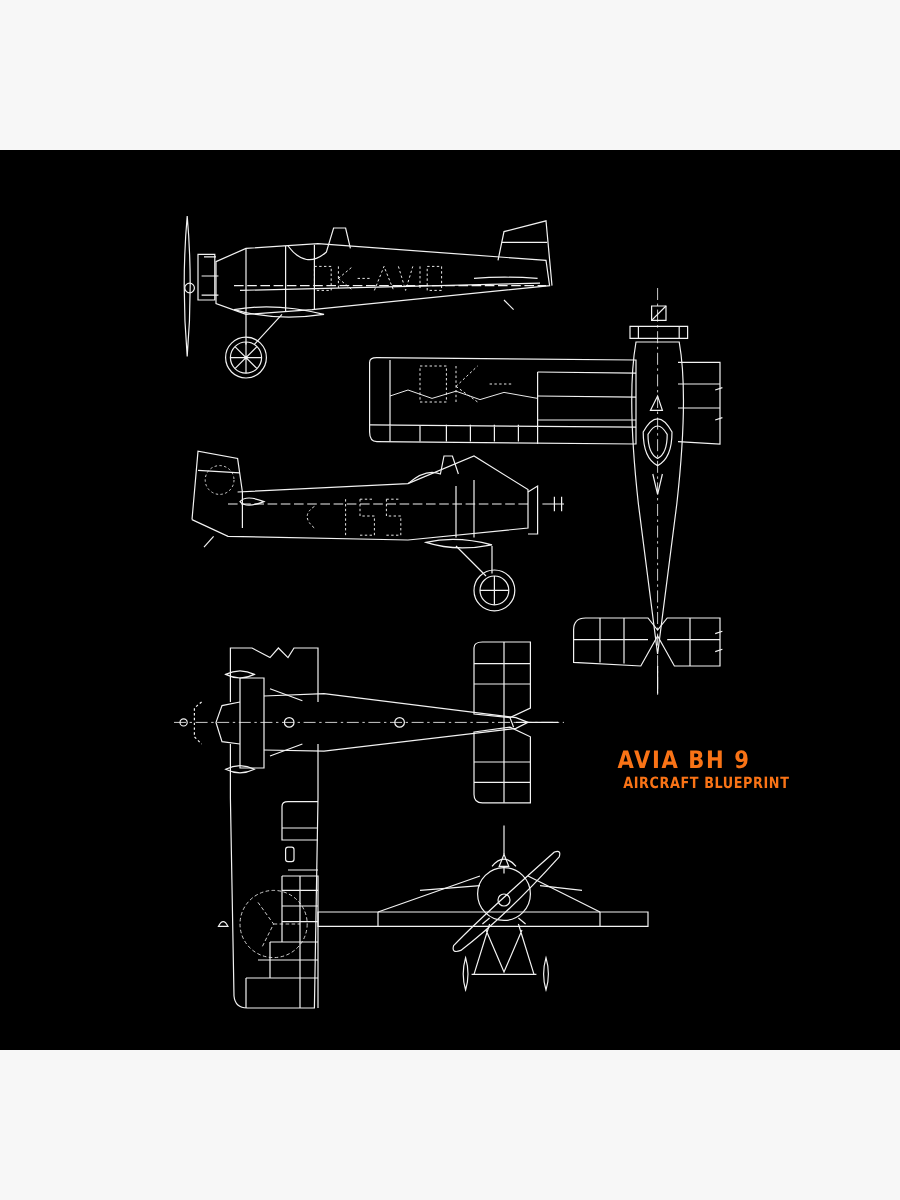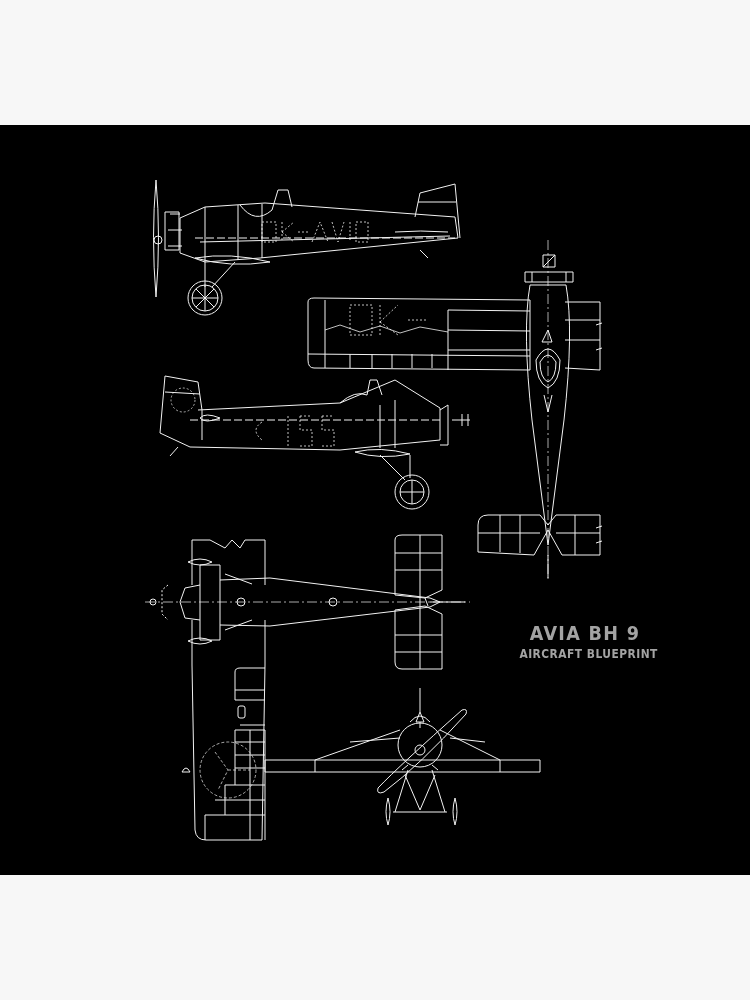--- a/index.html
+++ b/index.html
@@ -1,20 +1,20 @@
 <!DOCTYPE html>
 <html><head>
 <meta charset="utf-8">
 <style>
   html, body { margin:0; padding:0; }
   body { width:750px; height:1000px; background:#f7f7f7; position:relative; overflow:hidden; }
   .frame { position:absolute; left:0; top:125px; width:750px; height:750px; background:#000; overflow:hidden; }
   svg.bp { position:absolute; left:0; top:0; }
   .bp * { vector-effect: non-scaling-stroke; }
-  .title-block { position:absolute; left:505px; top:496px; width:160px; text-align:center; color:#a3a3a3; }
+  .title-block { position:absolute; left:505px; top:496px; width:160px; text-align:left; color:#f97316; }
   .title-main { font-family:"DejaVu Sans", sans-serif; font-weight:bold; font-size:20px; letter-spacing:1.5px; line-height:24px; transform:scaleX(0.88); }
   .title-sub { font-family:"DejaVu Sans", sans-serif; font-weight:bold; font-size:13px; letter-spacing:0.6px; line-height:18px; transform:scaleX(0.82); white-space:nowrap; }
 </style>
 </head>
 <body>
 
 <div class="frame">
   <svg class="bp" width="750" height="750" viewBox="0 0 750 750" fill="none" stroke="#f2f2f2" stroke-width="1">
 
     <g transform="translate(0,-125)">

